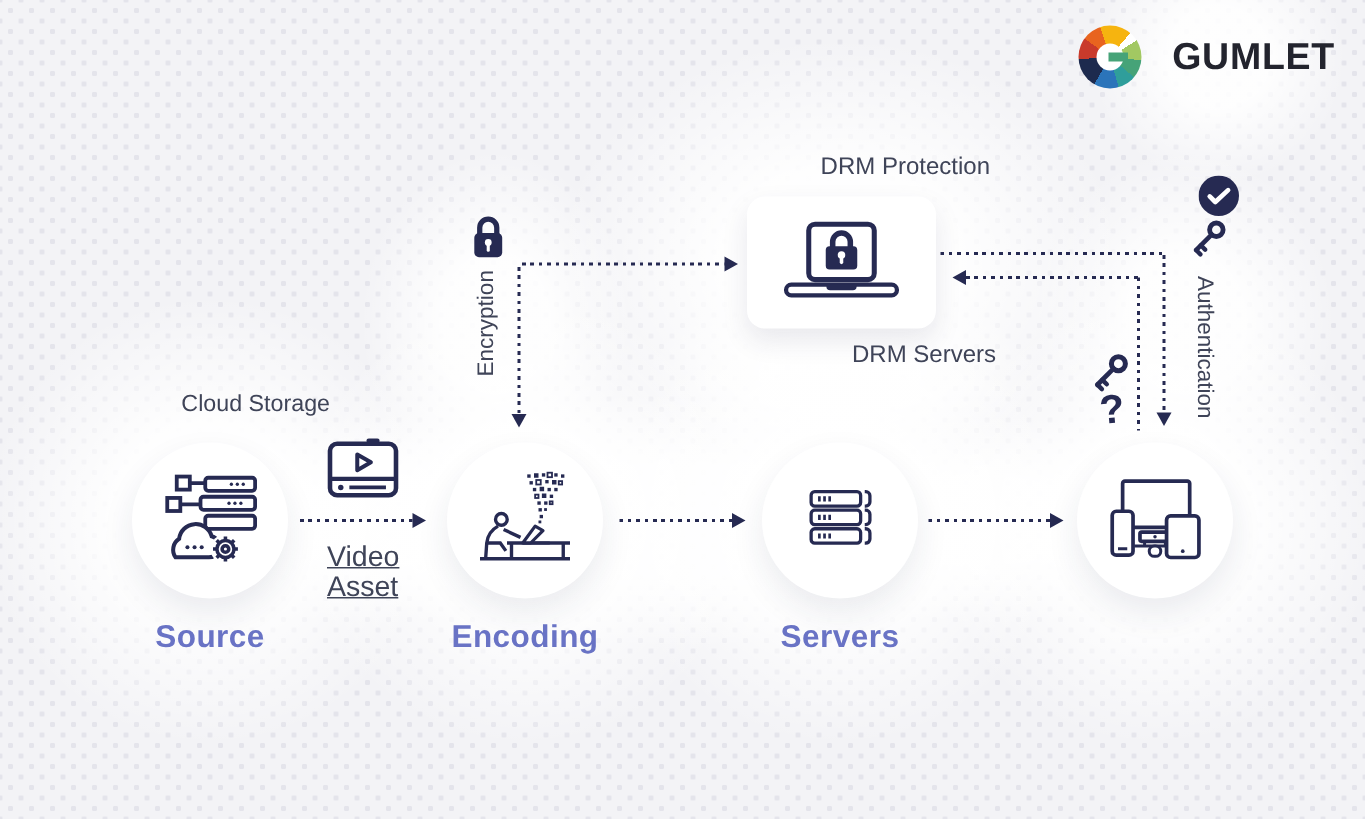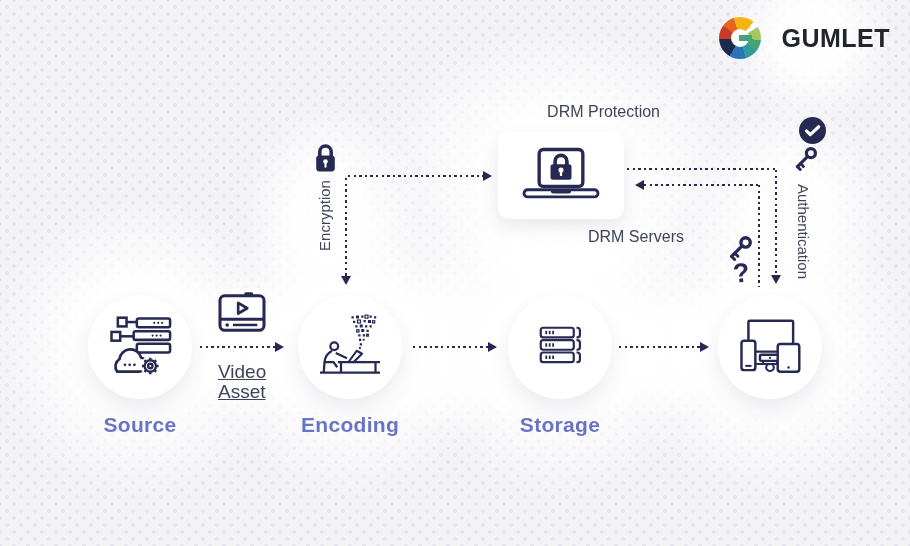--- a/index.html
+++ b/index.html
@@ -92,21 +92,21 @@
     <svg class="ink" viewBox="0 0 100 70" width="84" height="59">
       <rect x="24" y="4" width="52" height="44" rx="5" fill="#fff" stroke="currentColor" stroke-width="4"></rect>
       <rect x="6" y="52" width="88" height="8.5" rx="4.2" fill="#fff" stroke="currentColor" stroke-width="3.4"></rect>
       <path d="M38 52 h24 v1.5 a3 3 0 0 1 -3 3 h-18 a3 3 0 0 1 -3 -3 z" fill="currentColor"></path>
       <path d="M43 23 v-5 a7 7 0 0 1 14 0 v5" fill="none" stroke="currentColor" stroke-width="4.4"></path>
       <rect x="37.5" y="21.5" width="25" height="18.5" rx="3" fill="currentColor"></rect>
       <circle cx="50" cy="28.5" r="3" fill="#fff"></circle>
       <rect x="48.6" y="29.5" width="2.8" height="6.2" rx="1.4" fill="#fff"></rect>
     </svg>
   </div>
-  <div class="cap" style="left:484px;top:228px;width:200px;">DRM Servers</div>
+  <div class="cap" style="left:464px;top:228px;width:200px;">DRM Servers</div>
 
   <svg class="abs ink" style="left:313px;top:143px;" viewBox="0 0 24 30" width="25" height="31">
     <path d="M6.5 13 v-4.5 a5.5 5.5 0 0 1 11 0 V13" fill="none" stroke="currentColor" stroke-width="3.4"></path>
     <rect x="3" y="12" width="18" height="15.5" rx="3" fill="currentColor"></rect>
     <circle cx="12" cy="18" r="2.2" fill="#fff"></circle>
     <rect x="11" y="19" width="2" height="5" rx="1" fill="#fff"></rect>
   </svg>
   <div class="vlabel" style="left:279px;top:207px;transform:rotate(-90deg);">Encryption</div>
   <div class="harrow" style="left:348px;top:171px;width:144px;">
     <span class="hline"></span>
@@ -139,20 +139,21 @@
   </div>
   <div class="vseg" style="left:758px;top:185px;height:102px;"></div>
 
   <svg class="abs ink" style="left:726px;top:235px;" viewBox="0 0 30 30" width="28" height="28">
     <circle cx="21" cy="8" r="5" fill="none" stroke="currentColor" stroke-width="3.6"></circle>
     <path d="M17.5 11.5 L6 23" stroke="currentColor" stroke-width="3.4" stroke-linecap="round"></path>
     <path d="M9.5 19.5 l3.2 3.2 M6 23 l3.2 3.2" stroke="currentColor" stroke-width="3.2" stroke-linecap="round"></path>
   </svg>
   <div class="qmark" style="left:733px;top:258px;">?</div>
 
+  <div class="cap" style="left:60px;top:261px;width:160px;font-size:15.5px;">Cloud Storage</div>
   <div class="node" style="left:88px;">
     <svg class="ink" viewBox="0 0 96 96" width="76" height="76">
       <g fill="none" stroke="currentColor" stroke-width="3.2">
         <rect x="44" y="12" width="42" height="11" rx="2.5"></rect>
         <rect x="40" y="28" width="46" height="11" rx="2.5"></rect>
         <rect x="44" y="44" width="42" height="11" rx="2.5"></rect>
         <rect x="20" y="11" width="11" height="11"></rect>
         <rect x="12" y="29" width="11" height="11"></rect>
         <path d="M31 16.5 H44"></path>
         <path d="M23 34.5 H40"></path>
@@ -258,21 +259,21 @@
         <path d="M72 38 h1 a4 4 0 0 1 4 4 v6 a4 4 0 0 1 -4 4 h-1"></path>
         <path d="M72 56 h1 a4 4 0 0 1 4 4 v6 a4 4 0 0 1 -4 4 h-1"></path>
       </g>
       <g stroke="currentColor" stroke-width="2.6" fill="none">
         <path d="M28 24.5 V29.5 M33 24.5 V29.5 M38 24.5 V29.5"></path>
         <path d="M28 42.5 V47.5 M33 42.5 V47.5 M38 42.5 V47.5"></path>
         <path d="M28 60.5 V65.5 M33 60.5 V65.5 M38 60.5 V65.5"></path>
       </g>
     </svg>
   </div>
-  <div class="stage-label" style="left:478px;">Storage</div>
+  <div class="stage-label" style="left:478px;">Servers</div>
 
   <div class="harrow" style="left:619px;top:342px;width:90px;">
     <span class="hline"></span>
     <span class="tri-right"></span>
   </div>
 
   <div class="node" style="left:718px;">
     <svg class="ink" viewBox="0 0 96 96" width="74" height="74">
       <g fill="#fff" stroke="currentColor" stroke-width="3.2">
         <rect x="20" y="14" width="58" height="40" rx="2"></rect>

